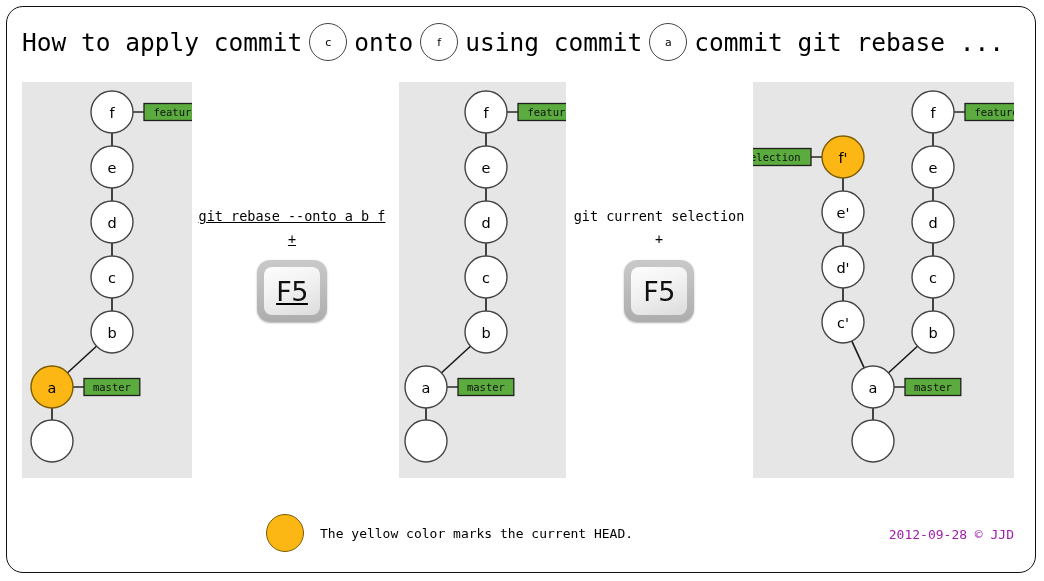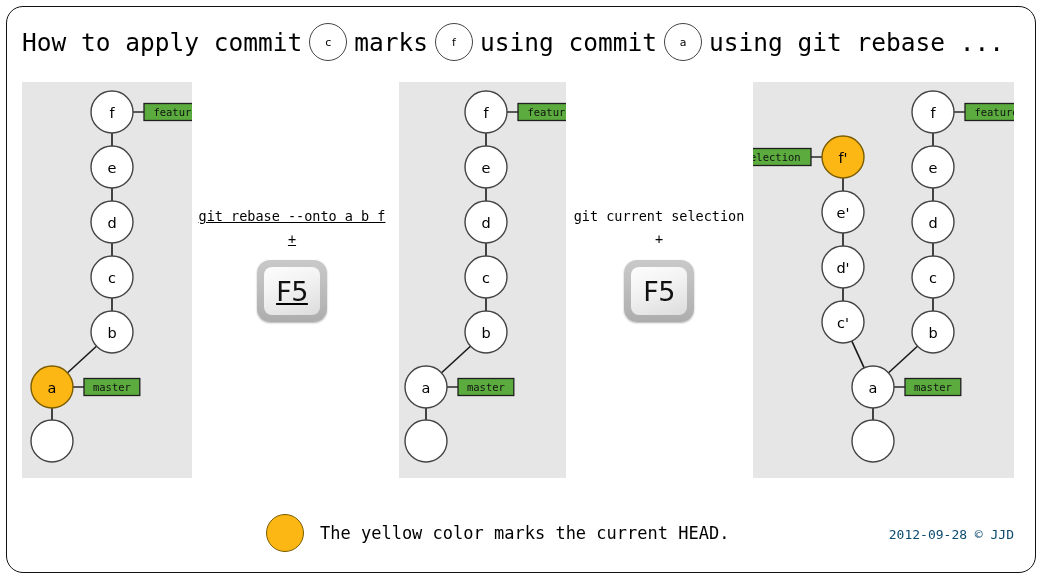--- a/index.html
+++ b/index.html
@@ -146,48 +146,48 @@
     width: 36px;
     height: 36px;
     border-radius: 50%;
     background: #FDB714;
     border: 1.2px solid #7a5c00;
     flex: 0 0 auto;
   }
   .legend-text {
     margin-left: 16px;
     font-family: "DejaVu Sans Mono", "Liberation Mono", monospace;
-    font-size: 17px;
+    font-size: 13px;
     color: #000000;
     white-space: nowrap;
   }
   .credit {
     position: absolute;
     right: 0px;
     top: 19px;
     font-family: "DejaVu Sans Mono", "Liberation Mono", monospace;
     font-size: 13px;
-    color: #0c4a6e;
+    color: #a21caf;
     white-space: nowrap;
   }
 </style>
 </head>
 <body>
 
 <div id="root">
   <div class="frame"></div>
 
   <div class="title-bar">
     <span class="title-text">How to apply commit</span>
     <span class="title-node">c</span>
-    <span class="title-text">marks</span>
+    <span class="title-text">onto</span>
     <span class="title-node">f</span>
     <span class="title-text">using commit</span>
     <span class="title-node">a</span>
-    <span class="title-text">using git rebase ...</span>
+    <span class="title-text">commit git rebase ...</span>
   </div>
 
   <div class="panel" id="panel-1">
       <svg width="170" height="396" viewBox="0 0 170 396">
         <line x1="90" y1="50" x2="90" y2="65" stroke="#1a1a1a" stroke-width="1.6"></line>
         <line x1="90" y1="105" x2="90" y2="120" stroke="#1a1a1a" stroke-width="1.6"></line>
         <line x1="90" y1="160" x2="90" y2="175" stroke="#1a1a1a" stroke-width="1.6"></line>
         <line x1="90" y1="215" x2="90" y2="230" stroke="#1a1a1a" stroke-width="1.6"></line>
         <line x1="75.25691719598517" y1="263.51449257034693" x2="44.74308280401483" y2="291.48550742965307" stroke="#1a1a1a" stroke-width="1.6"></line>
         <line x1="30" y1="325" x2="30" y2="339" stroke="#1a1a1a" stroke-width="1.6"></line>

